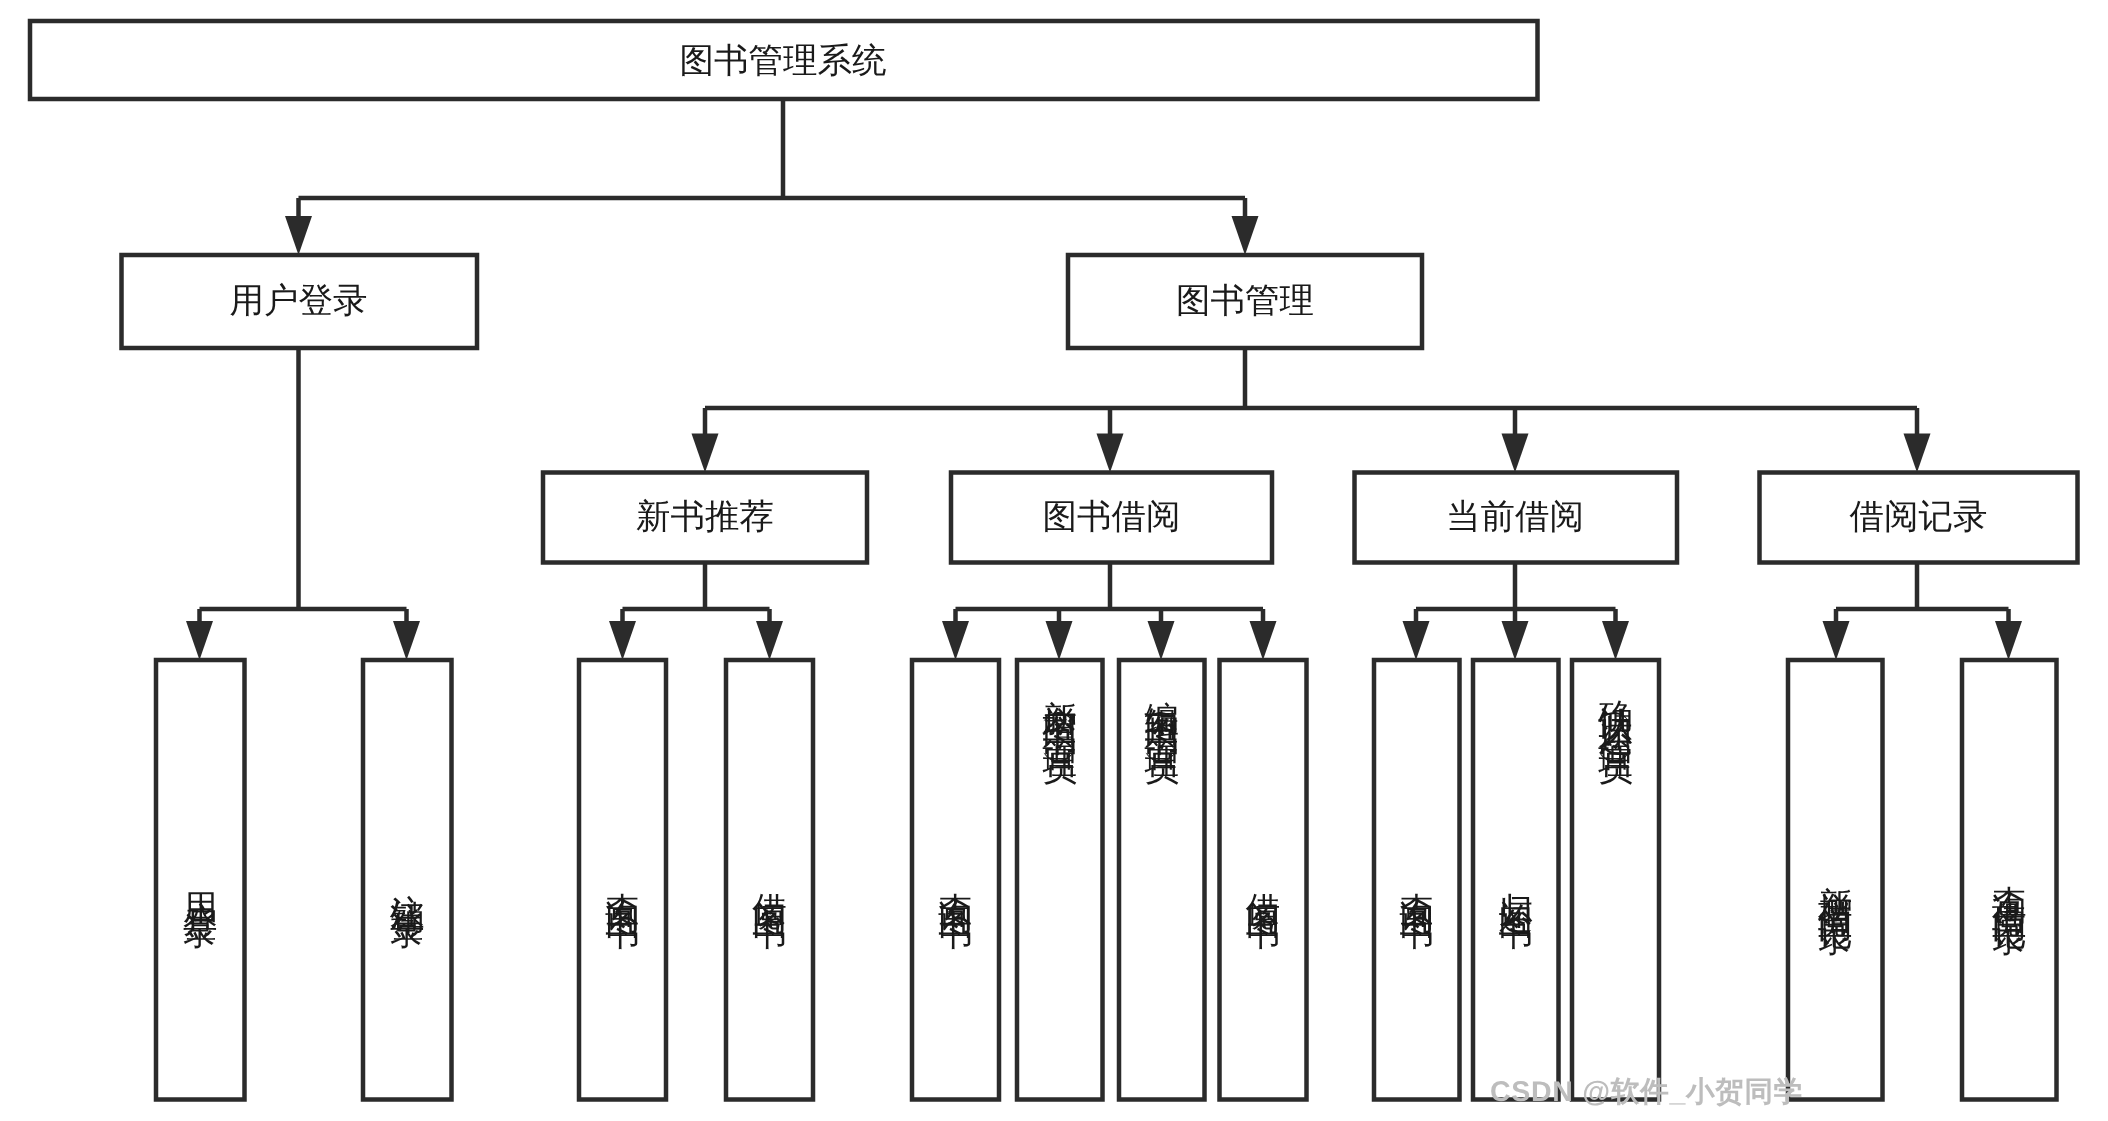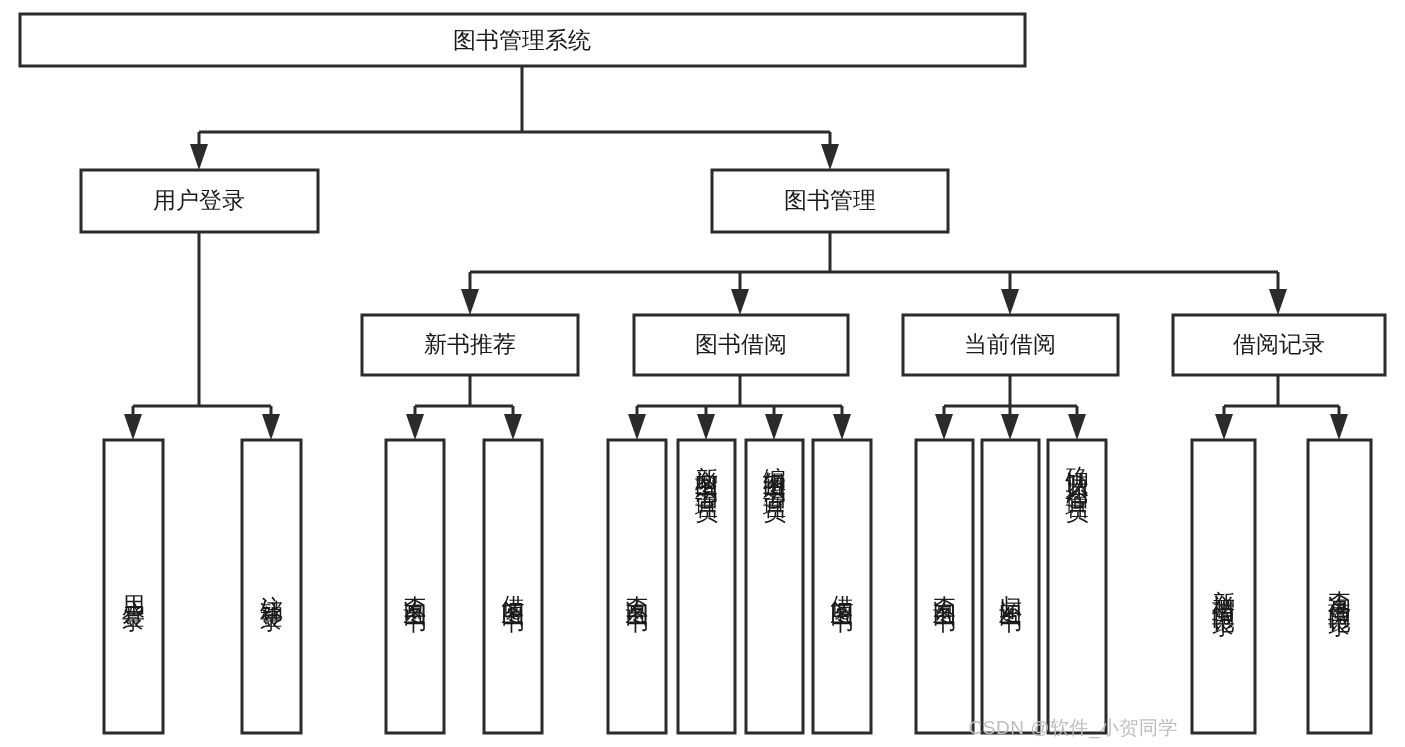--- a/index.html
+++ b/index.html
@@ -60,28 +60,29 @@
     text-orientation: upright;
     font-family: "Liberation Sans", "DejaVu Sans", sans-serif;
     font-size: 23px;
     line-height: 1;
     letter-spacing: 5px;
     color: #1a1a1a;
     white-space: nowrap;
   }
   #watermark {
     position: absolute;
-    right: 24px;
+    right: 0;
     bottom: 6px;
     font-family: "Liberation Sans", "DejaVu Sans", sans-serif;
     font-size: 19px;
     color: #bdbdbd;
     letter-spacing: 0.5px;
     white-space: nowrap;
     pointer-events: none;
+    font-weight: bold;
   }
 </style>
 </head>
 <body>
 
 <div id="diagram-root">
 
   <svg id="flow" viewBox="0 0 1405 747">
 
     <g>

